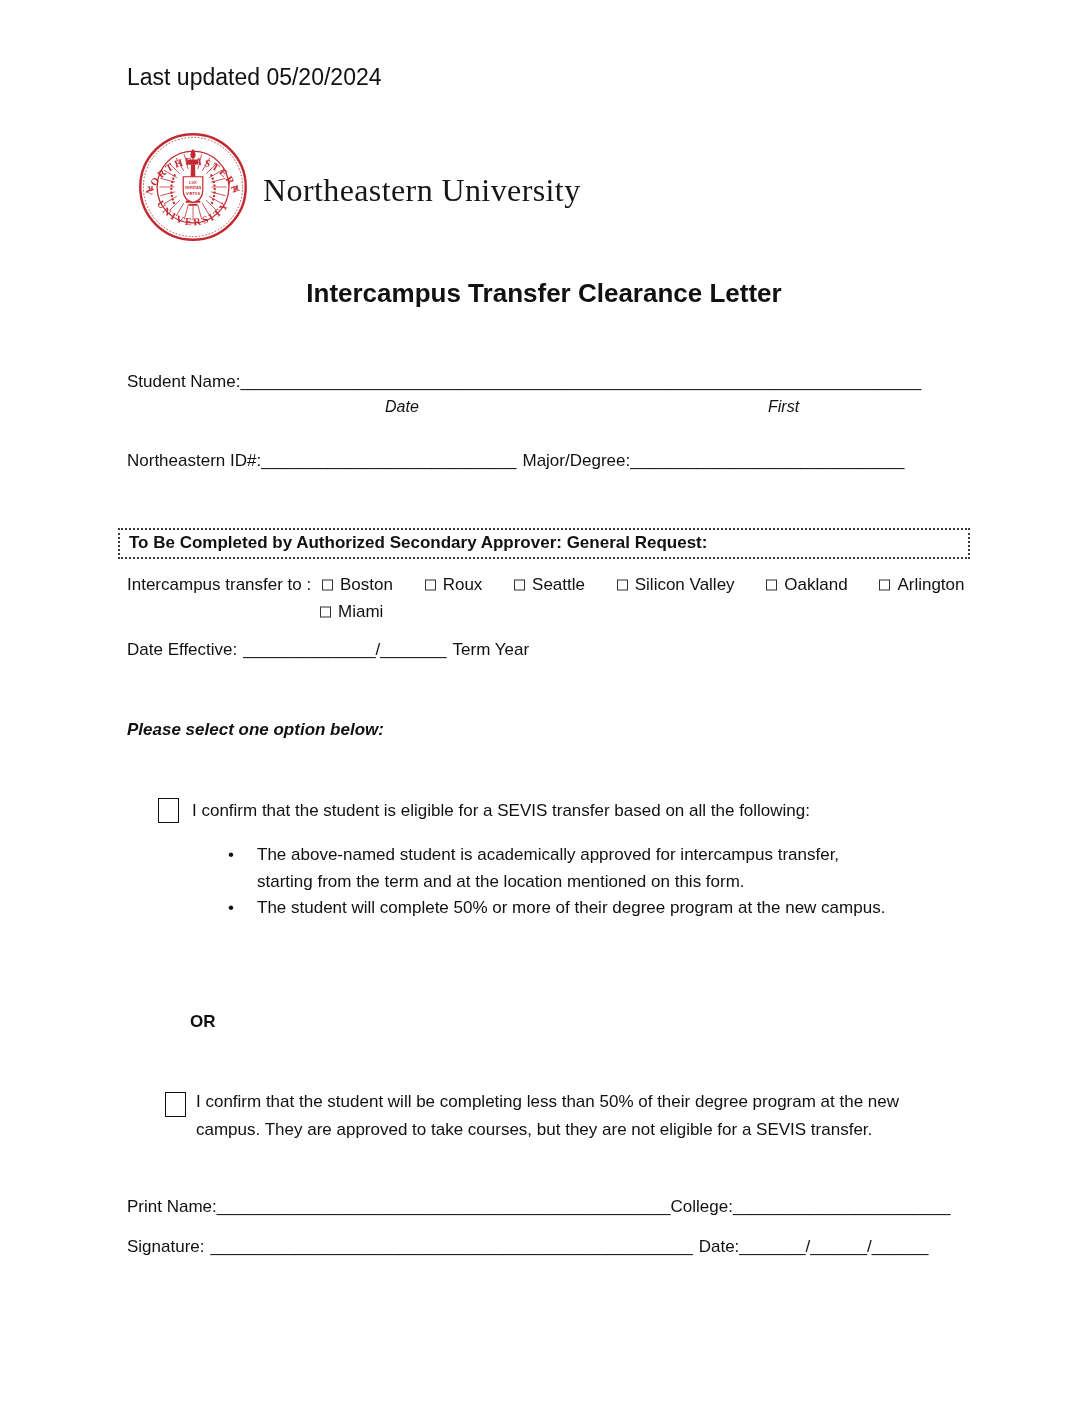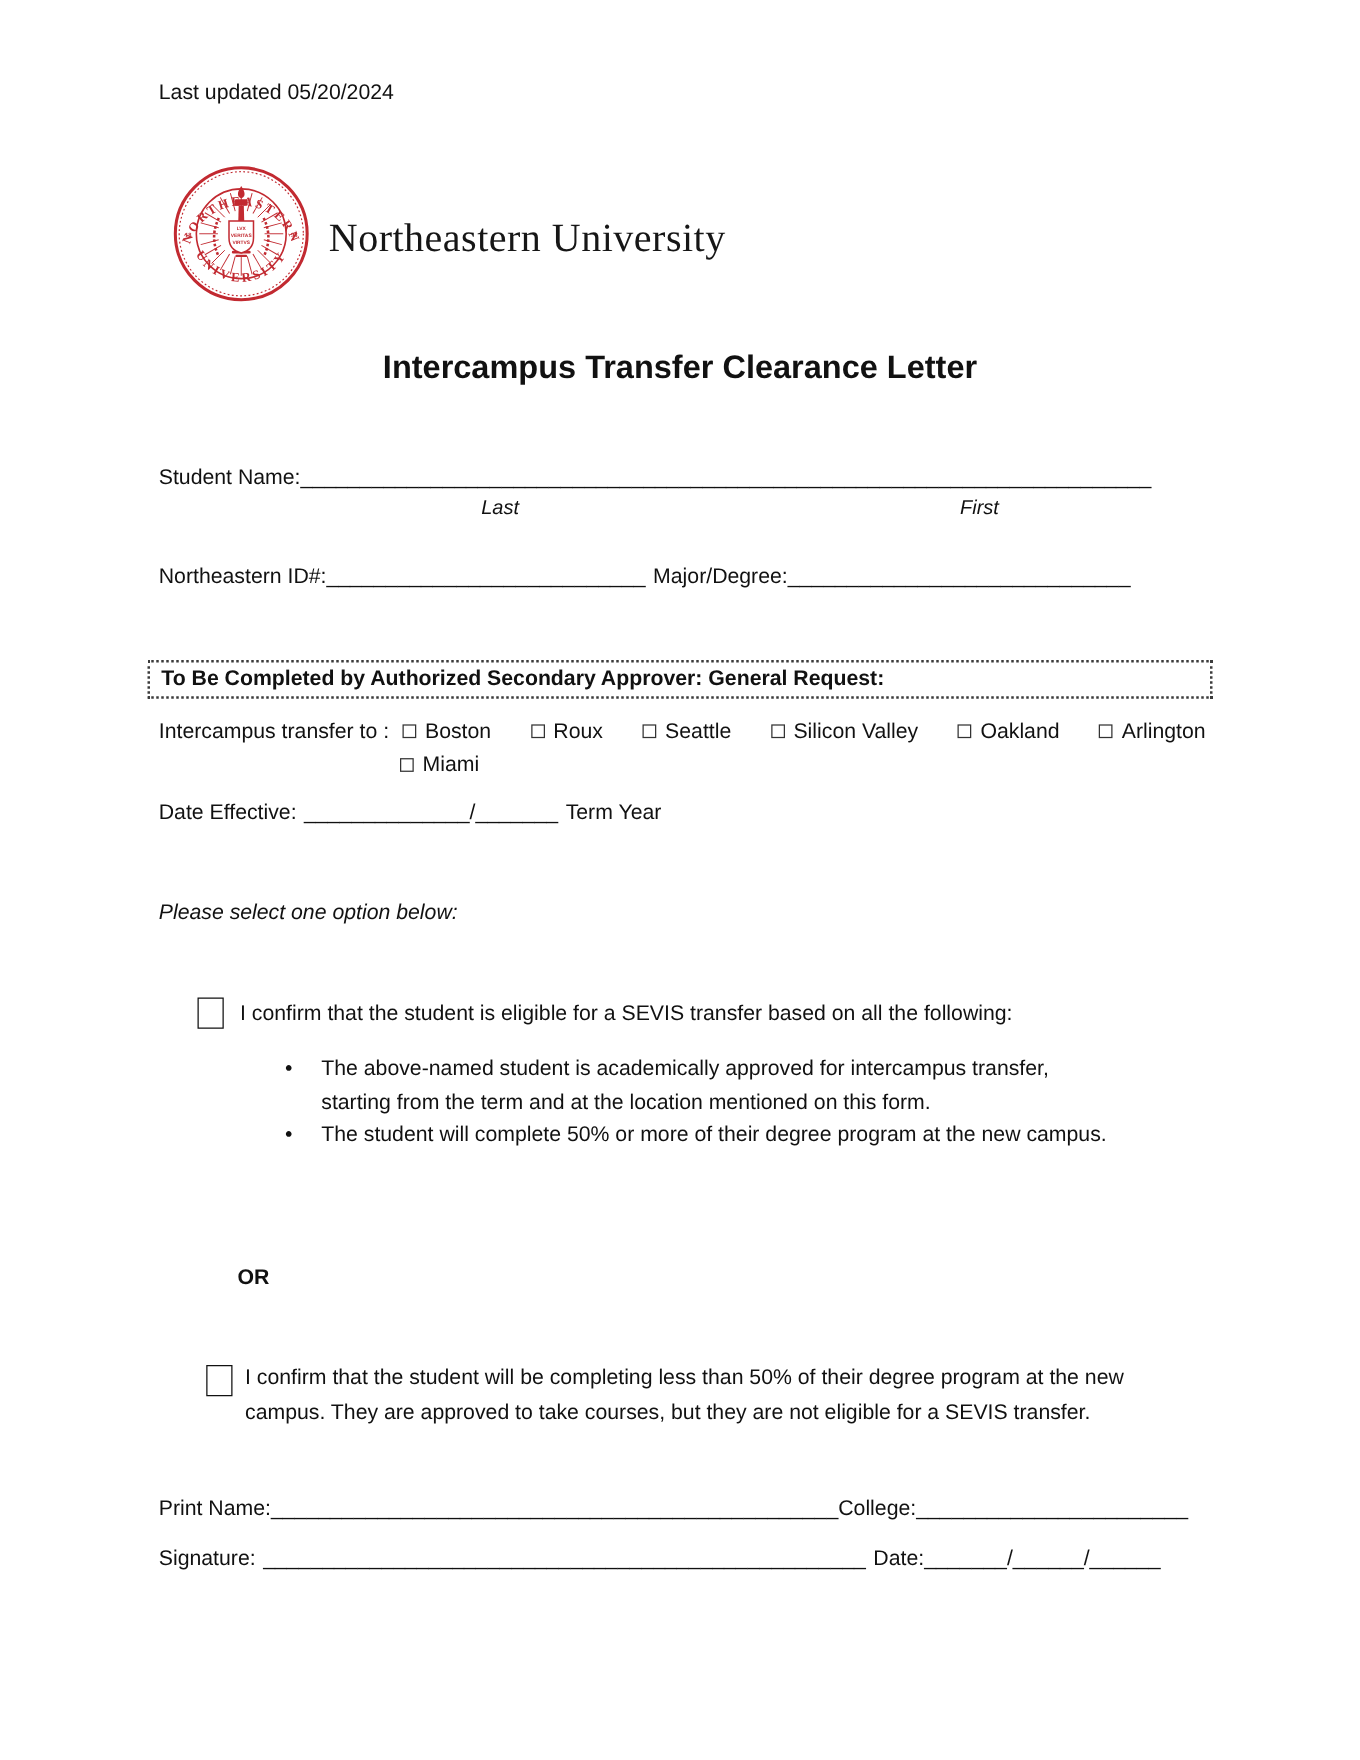--- a/index.html
+++ b/index.html
@@ -7,21 +7,21 @@
   .page {
     position:relative; width:1088px; height:1408px; margin:0 auto;
     background:#ffffff; color:#111111;
     font-family:"Liberation Sans", sans-serif; font-size:17px;
     overflow:hidden;
   }
   .row { position:absolute; left:127px; white-space:nowrap; }
   .fill { letter-spacing:0; }
 
   
-  .last-updated { top:64px; font-size:17px; }
+  .last-updated { top:64px; font-size:23px; }
 
   
   .seal { position:absolute; left:137px; top:131px; width:112px; height:112px; }
   .wordmark { position:absolute; left:263px; top:172px; white-space:nowrap; }
   .org-name { font-family:"Liberation Serif", serif; font-size:32px; color:#161616; letter-spacing:0.4px; }
   .dept-name { font-size:25px; font-weight:bold; color:#0d0d0d; letter-spacing:-0.3px; margin-top:4px; }
 
   
   .doc-title { position:absolute; top:278px; left:0; width:100%; text-align:center;
                font-size:26px; font-weight:bold; }
@@ -40,21 +40,21 @@
 
   
   .row-campus { top:575px; }
   .row-miami { top:602px; padding-left:193px; }
   .campus-opt { margin-right:27px; }
   .sq { display:inline-block; width:11px; height:11px; border:1.3px solid #333;
         margin-right:7px; transform:translateY(0.5px); }
   .row-date-eff { top:640px; }
 
   
-  .instruction { top:720px; font-weight:normal; font-style:italic; }
+  .instruction { top:720px; font-weight:bold; font-style:italic; }
   .opt { position:absolute; left:127px; }
   .opt1 { top:796px; width:900px; height:40px; }
   .opt2 { top:1088px; width:920px; height:70px; }
   .bigbox { position:absolute; display:inline-block; width:21px; height:25px;
             border:1.7px solid #111; background:#fff; }
   .opt1 .bigbox { left:31px; top:2px; }
   .opt2 .bigbox { left:38px; top:4px; }
   .opt1 .opt-text { position:absolute; left:65px; top:5px; white-space:nowrap; }
   .opt2 .opt-text { position:absolute; left:69px; top:0; width:772px; white-space:normal;
                     line-height:27.5px; }
@@ -150,21 +150,21 @@
 
   <div class="wordmark">
     <div class="org-name">Northeastern University</div>
   </div>
 
   <div class="doc-title">Intercampus Transfer Clearance Letter</div>
 
   <div class="row row-name">
     <span>Student Name:</span><span class="fill">________________________________________________________________________</span>
   </div>
-  <span class="hint hint-last">Last</span>
+  <span class="hint hint-last">Date</span>
   <span class="hint hint-first">First</span>
 
   <div class="row row-id">
     <span>Northeastern ID#:</span><span class="fill">___________________________</span><span class="gap-s"></span><span>Major/Degree:</span><span class="fill">_____________________________</span>
   </div>
 
   <div class="approver-box">To Be Completed by Authorized Secondary Approver: General Request:</div>
 
   <div class="row row-campus">
     <span>Intercampus transfer to :</span><span class="gap-s"></span>

